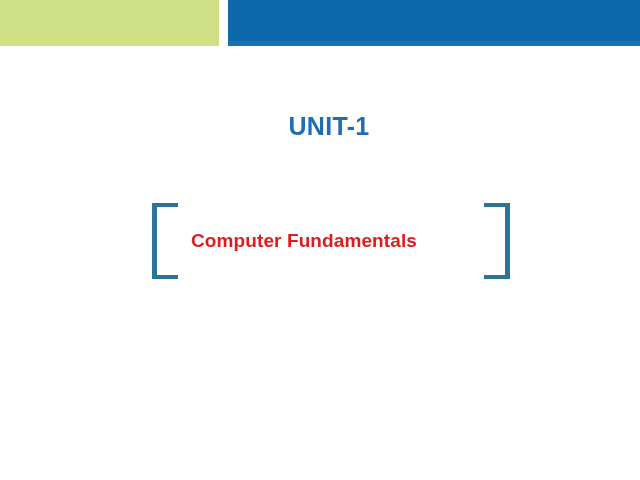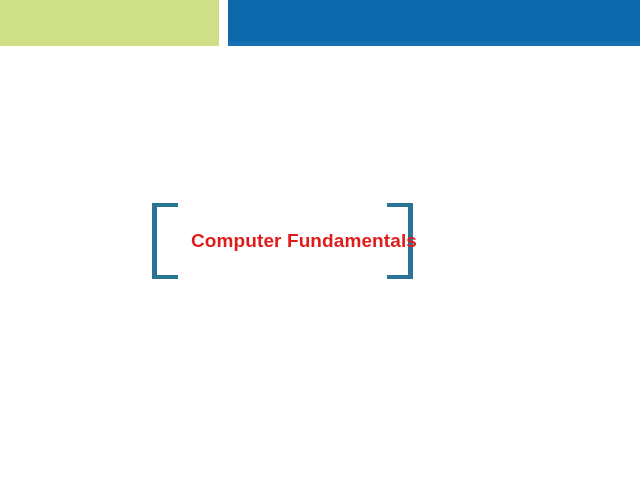--- a/index.html
+++ b/index.html
@@ -64,21 +64,21 @@
     font-weight: bold;
     color: #1f6eb5;
     letter-spacing: 0.3px;
   }
 
   
   .bracket-block {
     position: absolute;
     left: 152px;
     top: 203px;
-    width: 261px;
+    width: 358px;
     height: 76px;
   }
   .bracket {
     position: absolute;
     top: 0;
     width: 26px;
     height: 76px;
     box-sizing: border-box;
     border-top: 4px solid #2a7496;
     border-bottom: 4px solid #2a7496;
@@ -130,20 +130,21 @@
 </style>
 </head>
 <body>
 
 <div class="slide">
 
   <div class="top-bar-green"></div>
   <div class="top-bar-blue"></div>
   <div class="top-bar-blue-edge"></div>
 
+  <div class="unit-title">UNIT-1</div>
 
   <div class="bracket-block">
     <div class="bracket bracket-left"></div>
     <div class="bracket bracket-right"></div>
     <div class="bracket-text">Computer Fundamentals</div>
   </div>
 
 
 </div>
 

